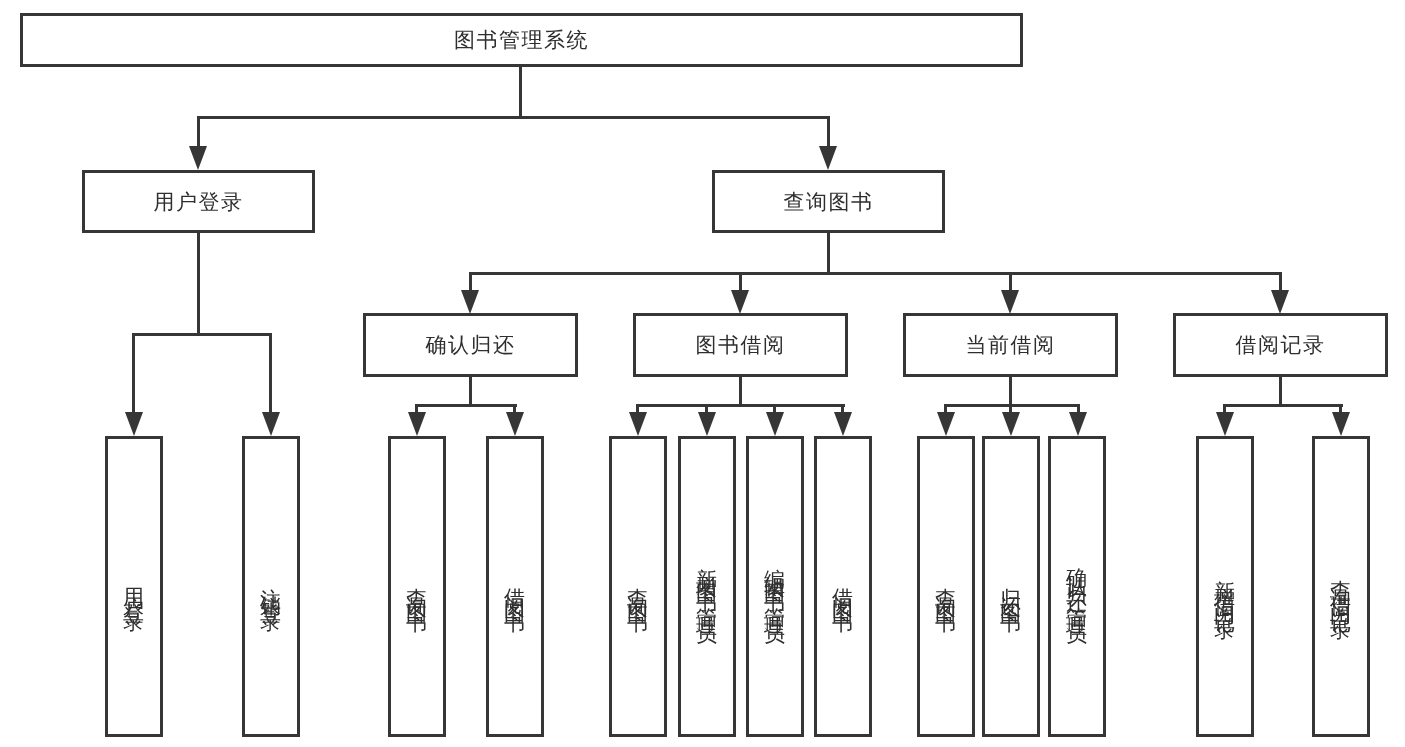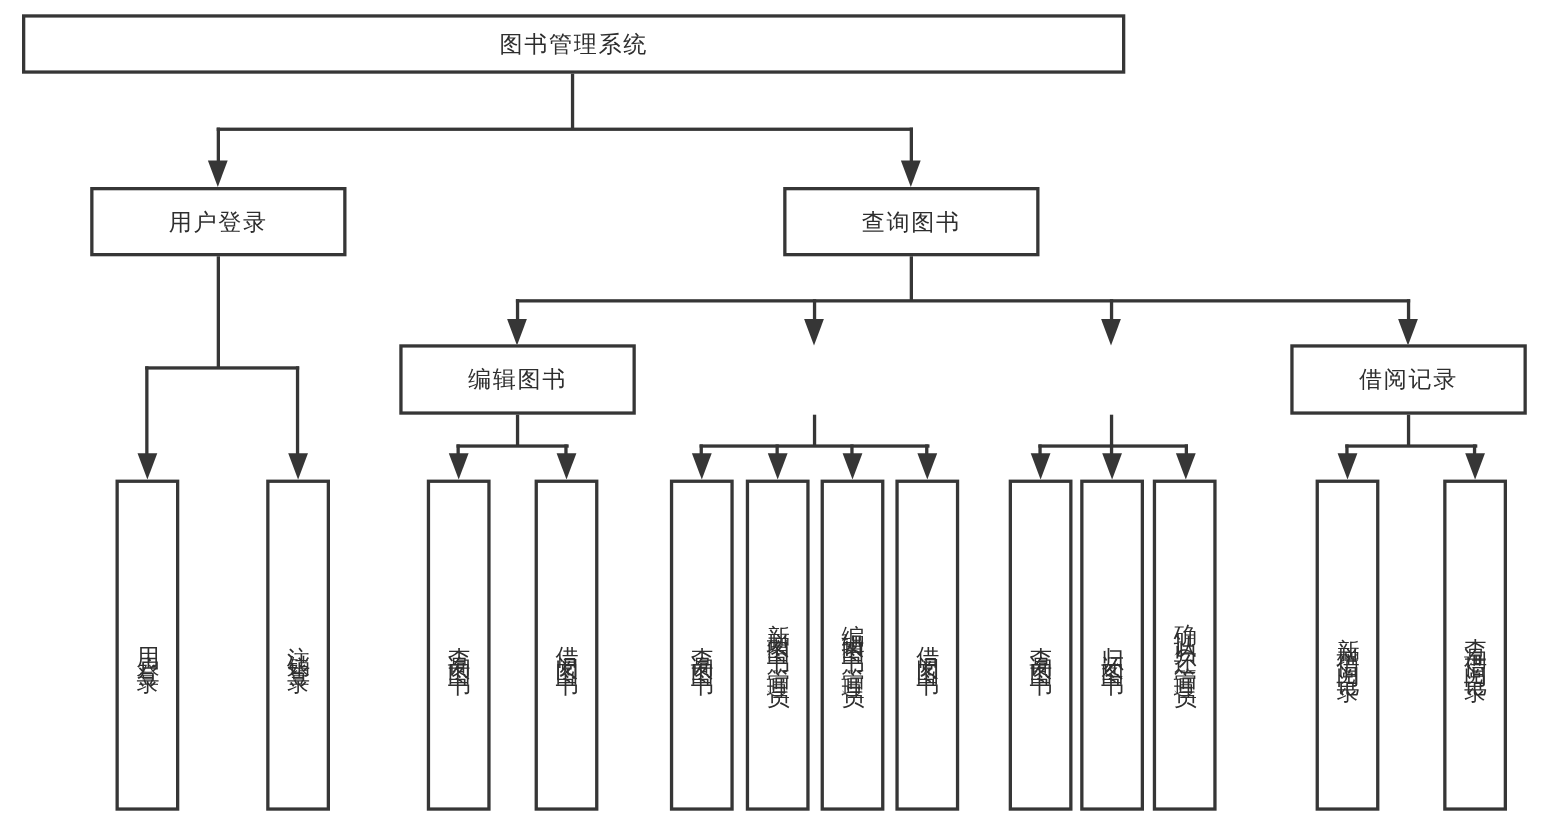--- a/index.html
+++ b/index.html
@@ -60,21 +60,27 @@
   <div class="vl" style="left:469px;top:272px;height:22px"></div>
   <div class="vl" style="left:739px;top:272px;height:22px"></div>
   <div class="vl" style="left:1009px;top:272px;height:22px"></div>
   <div class="vl" style="left:1279px;top:272px;height:22px"></div>
   <div class="arr" style="left:461px;top:290px"></div>
   <div class="arr" style="left:731px;top:290px"></div>
   <div class="arr" style="left:1001px;top:290px"></div>
   <div class="arr" style="left:1271px;top:290px"></div>
 
   <div class="hbox" style="left:363px;top:313px;width:215px;height:64px">
-    <span class="hlabel">编辑图书</span>
+    <span class="hlabel">确认归还</span>
+  </div>
+  <div class="hbox" style="left:633px;top:313px;width:215px;height:64px">
+    <span class="hlabel">图书借阅</span>
+  </div>
+  <div class="hbox" style="left:903px;top:313px;width:215px;height:64px">
+    <span class="hlabel">当前借阅</span>
   </div>
   <div class="hbox" style="left:1173px;top:313px;width:215px;height:64px">
     <span class="hlabel">借阅记录</span>
   </div>
 
   <div class="vl" style="left:469px;top:377px;height:29px"></div>
   <div class="hl" style="left:415px;top:404px;width:102px"></div>
   <div class="vl" style="left:415px;top:404px;height:13px"></div>
   <div class="vl" style="left:513px;top:404px;height:13px"></div>
   <div class="arr" style="left:408px;top:412px"></div>

